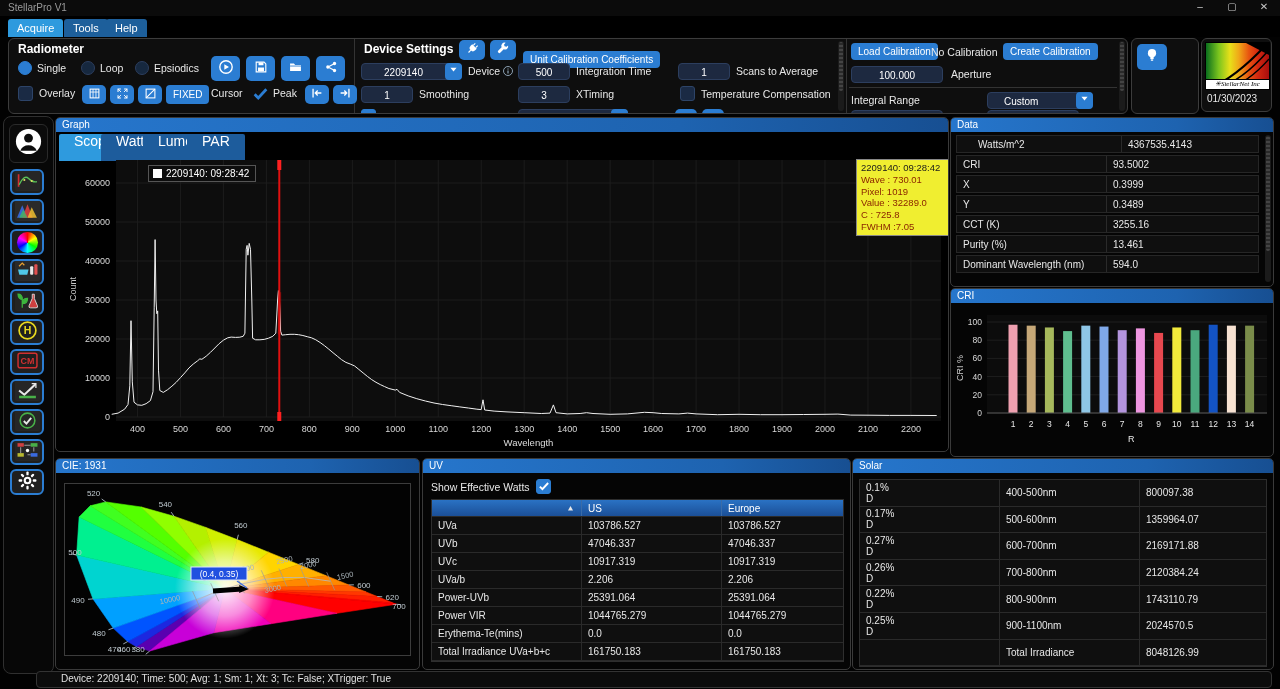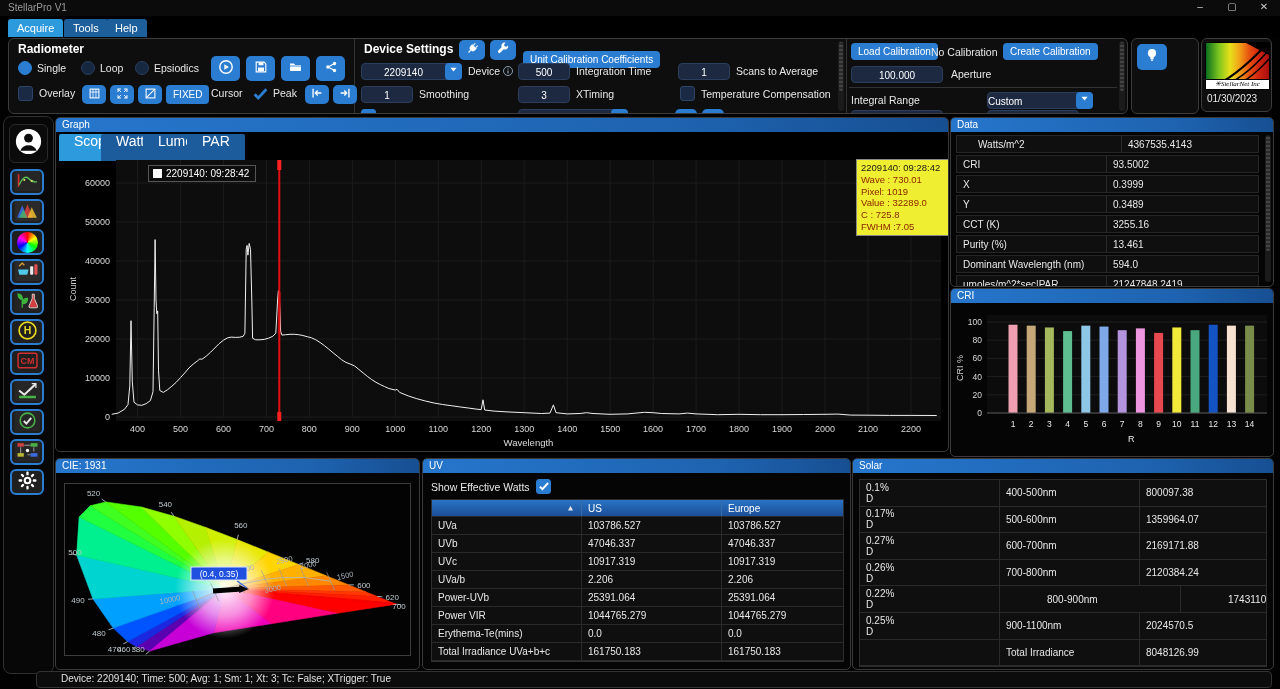--- a/index.html
+++ b/index.html
@@ -226,21 +226,21 @@
     </div>
 
     <div class="tb-sec" style="flex:1;border-right:none">
       <div class="chip" style="left:4px;top:4px">Load Calibration</div>
       <span class="lbl" style="position:absolute;left:84px;top:7px">No Calibration</span>
       <div class="chip" style="left:156px;top:4px">Create Calibration</div>
       <div class="inputbox" style="left:4px;top:27px;width:92px">100.000</div>
       <span class="lbl" style="position:absolute;left:104px;top:29px">Aperture</span>
       <div style="position:absolute;left:2px;right:10px;top:48px;border-top:1px solid #333"></div>
       <span class="lbl" style="position:absolute;left:4px;top:55px">Integral Range</span>
-      <div class="inputbox" style="left:140px;top:53px;width:106px;padding-right:16px;text-align:left;padding-left:0">
+      <div class="inputbox" style="left:140px;top:53px;width:106px;padding-right:16px;text-align:left;padding-left:16px">
         <span>Custom</span>
         <span class="caretbox">
             <span><svg viewBox="0 0 16 16" width="11" height="11">
                 <path d="M3.5 5.5h9L8 11z" fill="#fff"></path>
               </svg></span>
           </span>
       </div>
       <div class="inputbox" style="left:4px;top:71px;width:92px"></div>
       <div class="inputbox" style="left:140px;top:71px;width:92px"></div>
       <div class="vscroll">
@@ -484,24 +484,20 @@
           <div class="tcell" style="width:150px;height:16px">CCT (K)</div>
           <div class="tcell" style="flex:1;border-right:none;height:16px">3255.16</div>
         </div>
         <div class="trow" style="height: 16px; margin-bottom: 2px; border: 1px solid rgb(38, 38, 38);">
           <div class="tcell" style="width:150px;height:16px">Purity (%)</div>
           <div class="tcell" style="flex:1;border-right:none;height:16px">13.461</div>
         </div>
         <div class="trow" style="height: 16px; margin-bottom: 2px; border: 1px solid rgb(38, 38, 38);">
           <div class="tcell" style="width:150px;height:16px">Dominant Wavelength (nm)</div>
           <div class="tcell" style="flex:1;border-right:none;height:16px">594.0</div>
-        </div>
-        <div class="trow" style="height: 16px; margin-bottom: 2px; border: 1px solid rgb(38, 38, 38);">
-          <div class="tcell" style="width:150px;height:16px">umoles/m^2*sec|PAR</div>
-          <div class="tcell" style="flex:1;border-right:none;height:16px">21247848.2419</div>
         </div>
       </div>
     <div class="vscroll" style="top:17px;bottom:4px">
         <div class="thumb" style="height:78%"></div>
       </div>
   </div>
 
   <div class="panel" style="left:950px;top:288px;width:322px;height:167px">
     <div class="panel-header">CRI</div>
     <svg id="cri-svg" width="322" height="153" viewBox="0 0 322 153" style="position:absolute;left:0;top:14px">
@@ -721,21 +717,21 @@
           <div class="tcell" style="width:140px;height:25.6px">600-700nm</div>
           <div class="tcell" style="flex:1;border-right:none;height:25.6px">2169171.88</div>
         </div>
         <div class="trow" style="height: 25.6px;">
           <div class="tcell" style="width:140px;height:25.6px;line-height:11px;align-items:center">
             <span>0.26%<br>D</span>
           </div>
           <div class="tcell" style="width:140px;height:25.6px">700-800nm</div>
           <div class="tcell" style="flex:1;border-right:none;height:25.6px">2120384.24</div>
         </div>
-        <div class="trow" style="height: 25.6px; gap: 41px;">
+        <div class="trow" style="height: 25.6px;">
           <div class="tcell" style="width:140px;height:25.6px;line-height:11px;align-items:center">
             <span>0.22%<br>D</span>
           </div>
           <div class="tcell" style="width:140px;height:25.6px">800-900nm</div>
           <div class="tcell" style="flex:1;border-right:none;height:25.6px">1743110.79</div>
         </div>
         <div class="trow" style="height: 25.6px;">
           <div class="tcell" style="width:140px;height:25.6px;line-height:11px;align-items:center">
             <span>0.25%<br>D</span>
           </div>

